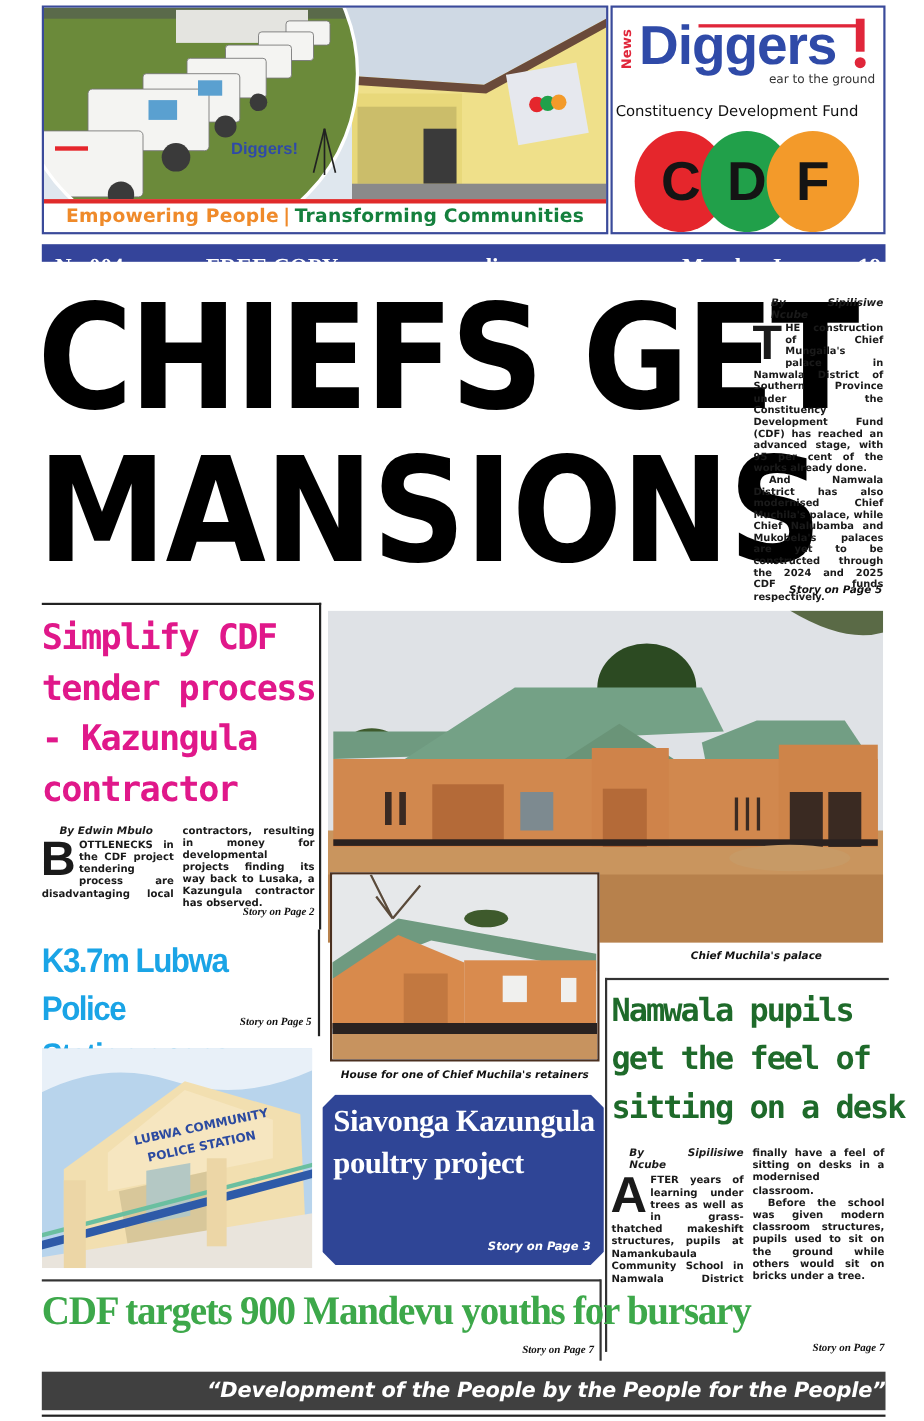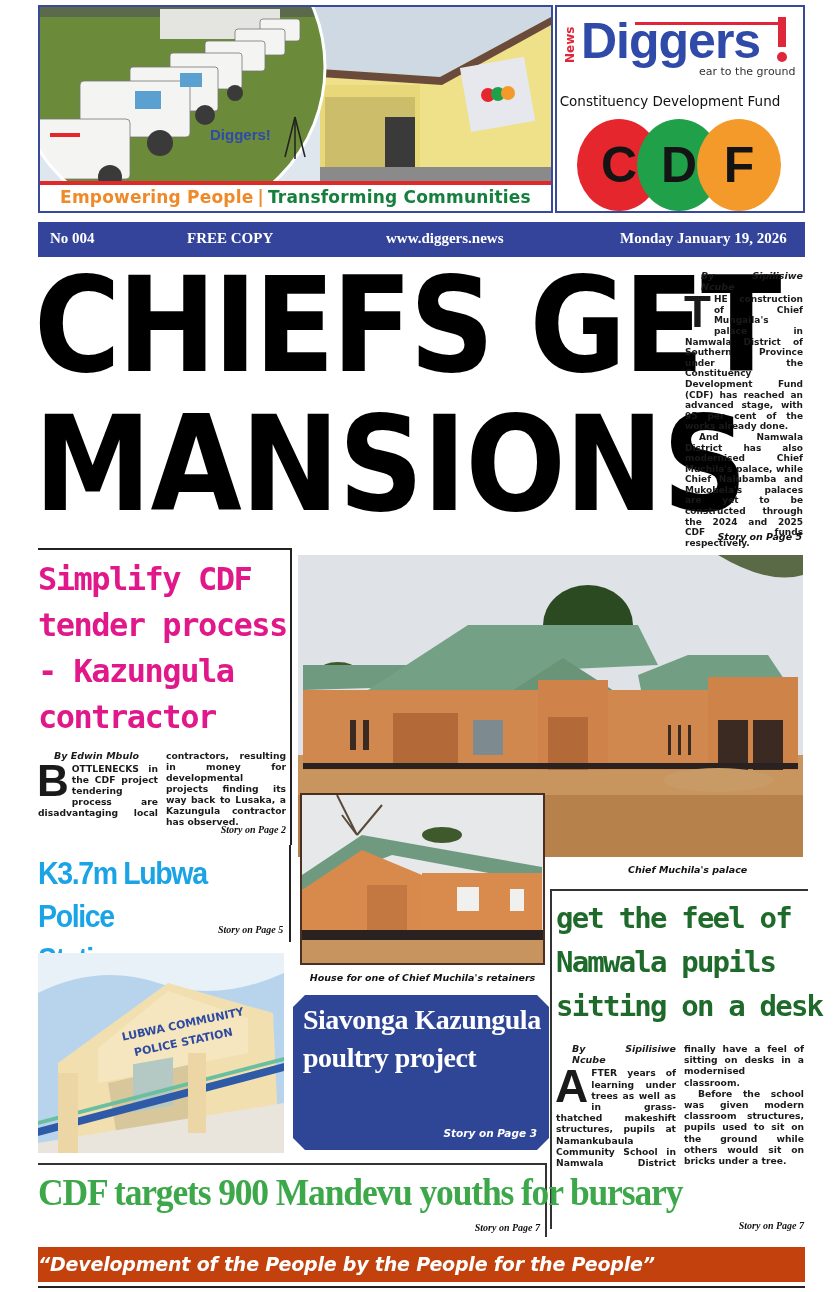--- a/index.html
+++ b/index.html
@@ -23,21 +23,21 @@
   .diggers-dot { left: 220px; top: 45px; width: 10px; height: 10px; background: #e0263a; border-radius: 50%; }
   .diggers-line { left: 78px; top: 15px; width: 150px; height: 3px; background: #e0263a; }
   .ear-text { left: 142px; top: 58px; color: #333; font-size: 11px; }
   .cdf-fund { left: 0; top: 86px; width: 226px; text-align: center; font-family: "DejaVu Sans", sans-serif; font-size: 13.5px; color: #111; }
   .circle { width: 84px; height: 92px; border-radius: 50%; display: flex; align-items: center; justify-content: center; font-family: "Liberation Sans", sans-serif; font-weight: bold; font-size: 50px; color: #141414; }
   .c-red { left: 20px; top: 112px; background: #e5262c; }
   .c-green { left: 80px; top: 112px; background: #21a04a; }
   .c-orange { left: 140px; top: 112px; background: #f39a2a; }
 
   
-  .infobar { left: 38px; top: 222px; width: 767px; height: 35px; background: #34449a; color: #fff; font-family: "Liberation Serif", serif; font-weight: bold; font-size: 15px; }
+  .infobar { left: 38px; top: 222px; width: 767px; height: 16px; background: #34449a; color: #fff; font-family: "Liberation Serif", serif; font-weight: bold; font-size: 21px; }
   .infobar span { position: absolute; top: 8px; white-space: nowrap; }
 
   
   .headline { left: 34px; top: 256px; width: 640px; font-family: "DejaVu Sans", sans-serif; font-weight: bold; color: #000; font-size: 118px; line-height: 124px; letter-spacing: -3px; transform: scaleY(1.12); transform-origin: top left; }
   .headline .l1 { display: block; white-space: nowrap; }
   .headline .l2 { display: block; white-space: nowrap; letter-spacing: -1px; }
 
   .lead { left: 685px; top: 271px; width: 118px; font-family: "DejaVu Sans", sans-serif; font-size: 9px; line-height: 10.6px; font-weight: bold; color: #1a1a1a; text-align: justify; }
   .byline { font-style: italic; font-weight: bold; font-size: 9.5px; margin-left: 16px; margin-bottom: 2px; display: block; }
   .dropcap { float: left; font-family: "Liberation Sans", sans-serif; font-weight: bold; font-size: 44px; line-height: 36px; margin: 0 3px 0 -1px; }
@@ -78,21 +78,21 @@
   .namwala-body p.ind { text-indent: 14px; }
   .namwala-page { left: 700px; top: 1220px; width: 104px; text-align: right; }
 
   
   .bursary-rule-top { left: 38px; top: 1163px; width: 508px; height: 2px; background: #333; }
   .bursary-rule-right { left: 545px; top: 1163px; width: 2px; height: 74px; background: #333; }
   .bursary-head { left: 38px; top: 1170px; width: 506px; color: #3da84a; font-family: "Liberation Serif", serif; font-weight: bold; font-size: 37px; line-height: 46px; white-space: nowrap; letter-spacing: -1.2px; transform: scaleX(0.96); transform-origin: left top; }
   .bursary-page { left: 420px; top: 1222px; width: 120px; text-align: right; }
 
   
-  .footer-bar { left: 38px; top: 1247px; width: 767px; height: 35px; background: #c2410c; color: #fff; text-align: left; font-family: "DejaVu Sans", sans-serif; font-style: italic; font-weight: bold; font-size: 19px; line-height: 35px; letter-spacing: -0.2px; }
+  .footer-bar { left: 38px; top: 1247px; width: 767px; height: 35px; background: #404040; color: #fff; text-align: right; font-family: "DejaVu Sans", sans-serif; font-style: italic; font-weight: bold; font-size: 19px; line-height: 35px; letter-spacing: -0.2px; }
   .footer-rule { left: 38px; top: 1286px; width: 767px; height: 2px; background: #222; }
 </style>
 </head>
 <body>
 
 <div class="abs banner">
   <div class="abs banner-photo">
     <svg width="511" height="174" viewBox="0 0 511 174">
       <defs>
         <clipPath id="circ">
@@ -275,22 +275,22 @@
 <div class="abs poultry">
   <div class="abs poultry-head">
     <div>Siavonga Kazungula</div>
     <div>poultry project</div>
   </div>
   <div class="abs poultry-page">Story on Page 3</div>
 </div>
 
 <div class="abs namwala-frame"></div>
 <div class="abs namwala-head">
+  <div>Namwala pupils</div>
   <div>get the feel of</div>
-  <div>Namwala pupils</div>
   <div>sitting on a desk</div>
 </div>
 <div class="abs namwala-body">
   <span class="byline">By Sipilisiwe Ncube</span>
   <p><span class="dropcap">A</span><span>FTER years of learning under trees as well as in grass-thatched makeshift structures, pupils at Namankubaula Community School in Namwala District finally have a feel of sitting on desks in a modernised classroom.</span></p>
   <p class="ind">Before the school was given modern classroom structures, pupils used to sit on the ground while others would sit on bricks under a tree.</p>
 </div>
 <div class="abs storypage namwala-page">Story on Page 7</div>
 
 <div class="abs bursary-rule-top"></div>

